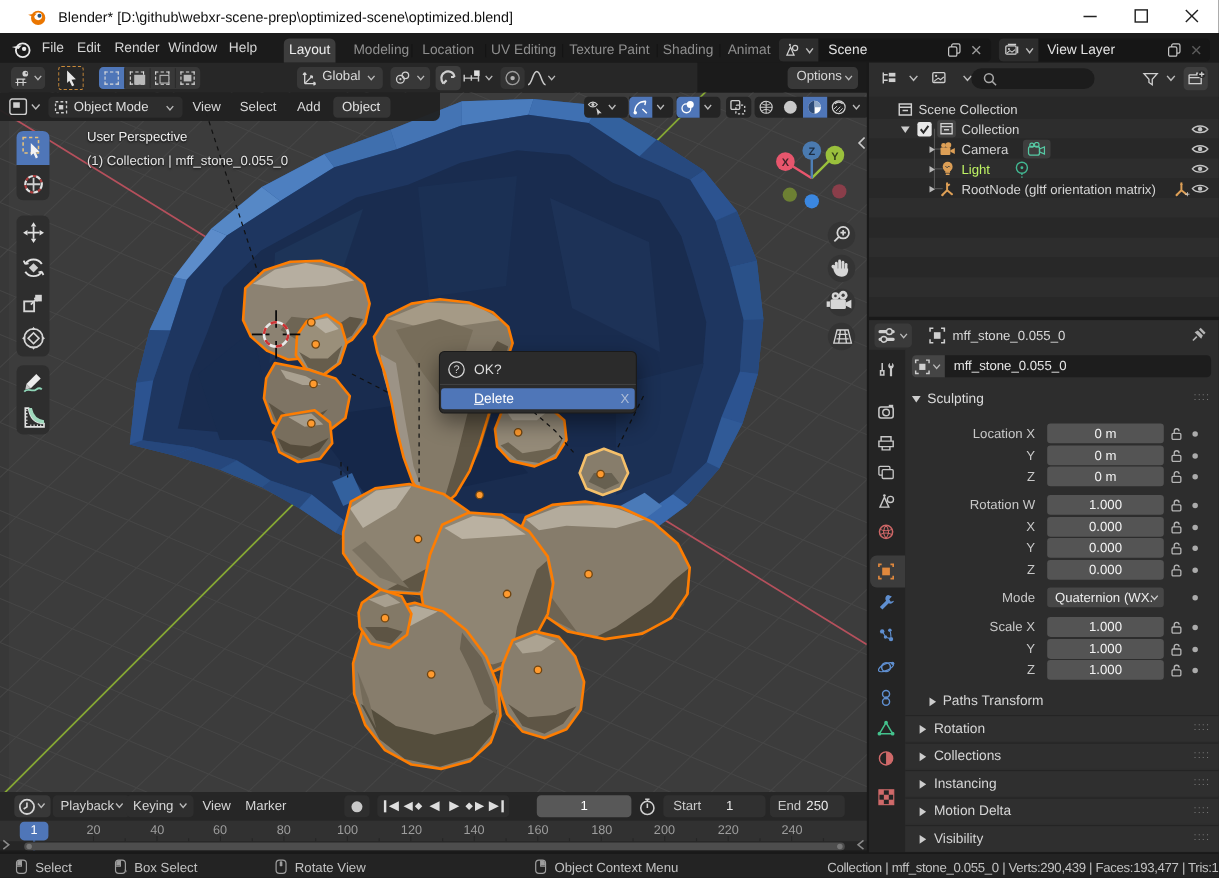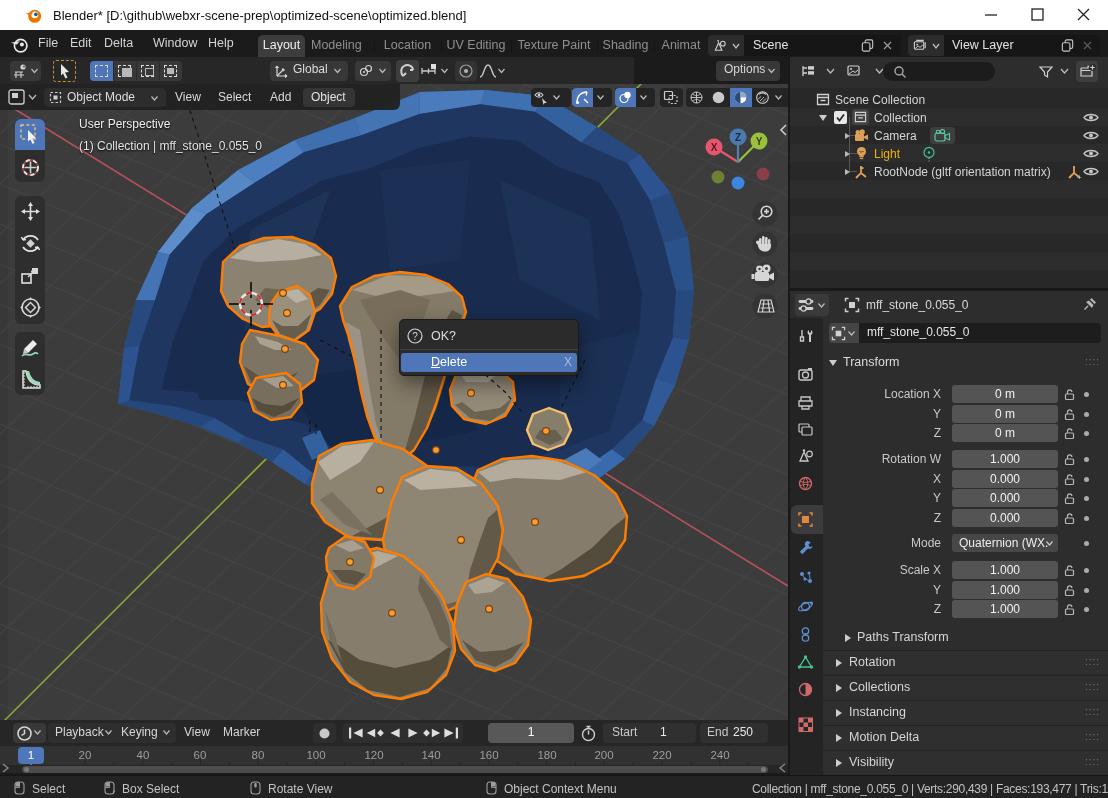--- a/index.html
+++ b/index.html
@@ -25,26 +25,26 @@
 </div>
 
 <div class="abs" style="left:0;top:30px;width:1108px;height:27px;background:#1b1b1b">
 <svg class="abs" style="left:9px;top:4px" width="20" height="20" viewBox="0 0 24 24">
  <circle cx="14" cy="14" r="7.5" fill="none" stroke="#e8e8e8" stroke-width="2"></circle>
  <circle cx="15.5" cy="12.5" r="2.4" fill="#e8e8e8"></circle>
  <path d="M2 10.5 L13 8.6 L9.5 12.7 Z" fill="#e8e8e8"></path>
 </svg>
 <div class="txt" style="left:38px;top:6px;font-size:12.5px;color:#d4d4d4">File</div>
 <div class="txt" style="left:70px;top:6px;font-size:12.5px;color:#d4d4d4">Edit</div>
-<div class="txt" style="left:104px;top:6px;font-size:12.5px;color:#d4d4d4">Delta</div>
+<div class="txt" style="left:104px;top:6px;font-size:12.5px;color:#d4d4d4">Render</div>
 <div class="txt" style="left:153px;top:6px;font-size:12.5px;color:#d4d4d4">Window</div>
 <div class="txt" style="left:208px;top:6px;font-size:12.5px;color:#d4d4d4">Help</div>
 <div class="abs" style="left:258px;top:5px;width:47px;height:22px;background:#3d3d3d;border-radius:5px 5px 0 0"></div>
 <div class="txt" style="left:258px;top:8px;width:47px;text-align:center;font-size:12.5px;color:#ededed">Layout</div>
-<div class="txt" style="left:311px;top:8px;width:61px;text-align:left;font-size:12.5px;color:#8f8f8f;overflow:hidden">Modeling</div>
+<div class="txt" style="left:311px;top:8px;width:61px;text-align:right;font-size:12.5px;color:#8f8f8f;overflow:hidden">Modeling</div>
 <div class="abs" style="left:374px;top:10px;width:1px;height:12px;background:#141414"></div>
 <div class="txt" style="left:376px;top:8px;width:63px;text-align:center;font-size:12.5px;color:#8f8f8f;overflow:hidden">Location</div>
 <div class="abs" style="left:441px;top:10px;width:1px;height:12px;background:#141414"></div>
 <div class="txt" style="left:443px;top:8px;width:66px;text-align:center;font-size:12.5px;color:#8f8f8f;overflow:hidden">UV Editing</div>
 <div class="abs" style="left:511px;top:10px;width:1px;height:12px;background:#141414"></div>
 <div class="txt" style="left:513px;top:8px;width:82px;text-align:center;font-size:12.5px;color:#8f8f8f;overflow:hidden">Texture Paint</div>
 <div class="abs" style="left:597px;top:10px;width:1px;height:12px;background:#141414"></div>
 <div class="txt" style="left:599px;top:8px;width:53px;text-align:center;font-size:12.5px;color:#8f8f8f;overflow:hidden">Shading</div>
 <div class="abs" style="left:654px;top:10px;width:1px;height:12px;background:#141414"></div>
 <div class="txt" style="left:656px;top:8px;width:50px;text-align:center;font-size:12.5px;color:#8f8f8f;overflow:hidden">Animat</div>
@@ -766,21 +766,21 @@
 
 <svg class="abs" style="left:53px;top:93px" width="8" height="8">
       <path d="M2 1 L7 4 L2 7 Z" fill="#b9b9b9"></path>
     </svg>
 <svg class="abs" style="left:64px;top:89px" width="15" height="15" viewBox="0 0 15 15">
  <circle cx="7.5" cy="5.5" r="4.5" fill="#dd9f56"></circle>
  <rect x="5.3" y="9.5" width="4.4" height="1.6" fill="#dd9f56"></rect>
  <rect x="5.8" y="11.7" width="3.4" height="1.4" fill="#dd9f56"></rect>
  <path d="M5.5 5 L7 6.5 L8.5 5 L9.5 6" stroke="#3a3a3a" stroke-width="0.9" fill="none"></path>
 </svg>
-<div class="txt" style="left:84px;top:90px;font-size:12px;color:#eab308">Light</div>
+<div class="txt" style="left:84px;top:90px;font-size:12px;color:#bef264">Light</div>
 <svg class="abs" style="left:131px;top:89px" width="16" height="17" viewBox="0 0 16 17">
  <circle cx="8" cy="6.5" r="5" fill="none" stroke="#42b792" stroke-width="1.3"></circle>
  <circle cx="8" cy="6.5" r="1.3" fill="#42b792"></circle>
  <path d="M8 11.5 L8 15.5" stroke="#42b792" stroke-width="1.3" stroke-dasharray="1.6,1.4"></path>
 </svg>
 
 <svg class="abs" style="left:53px;top:111px" width="8" height="8">
       <path d="M2 1 L7 4 L2 7 Z" fill="#b9b9b9"></path>
     </svg>
 <svg class="abs" style="left:63px;top:107px" width="16" height="16" viewBox="0 0 16 16">
@@ -914,21 +914,21 @@
 </svg>
 <svg class="abs" style="left:24px;top:12px" width="9" height="8">
       <path d="M1.5 1.5 L4.5 5 L7.5 1.5" fill="none" stroke="#bbb" stroke-width="1.2"></path>
     </svg>
 <div class="abs" style="left:36px;top:5px;width:242px;height:20px;background:#1d1d1d;border-radius:0 4px 4px 0"></div>
 <div class="txt" style="left:44px;top:7px;font-size:12px;color:#e5e5e5">mff_stone_0.055_0</div>
 
 <svg class="abs" style="left:5px;top:40px" width="10" height="9">
       <path d="M1 2 L9 2 L5 8 Z" fill="#cdcdcd"></path>
     </svg>
-<div class="txt" style="left:20px;top:37px;font-size:12.5px;color:#dadada">Transform</div>
+<div class="txt" style="left:20px;top:37px;font-size:12.5px;color:#dadada">Sculpting</div>
 <div class="txt" style="left:262px;top:38px;font-size:10px;color:#777;letter-spacing:1px">::::</div>
 <div class="txt" style="left:0px;top:69px;width:118px;text-align:right;font-size:12px;color:#c8c8c8">Location X</div>
     <div class="abs" style="left:129px;top:67px;width:106px;height:18px;background:#545454;border-radius:3px"></div>
     <div class="txt" style="left:129px;top:69px;width:106px;text-align:center;font-size:12px;color:#f2f2f2">0 m</div>
     <svg class="abs" style="left:240px;top:70px" width="13" height="13" viewBox="0 0 13 13">
         <rect x="2.5" y="6" width="8" height="5.5" rx="1" fill="none" stroke="#b5b5b5" stroke-width="1.2"></rect>
         <path d="M4.5 6 L4.5 4 A 2.2 2.2 0 0 1 8.9 4" fill="none" stroke="#b5b5b5" stroke-width="1.2"></path>
     </svg>
     <div class="abs" style="left:261px;top:74px;width:5px;height:5px;background:#ababab;border-radius:50%"></div>
 <div class="txt" style="left:0px;top:88.5px;width:118px;text-align:right;font-size:12px;color:#c8c8c8">Y</div>

